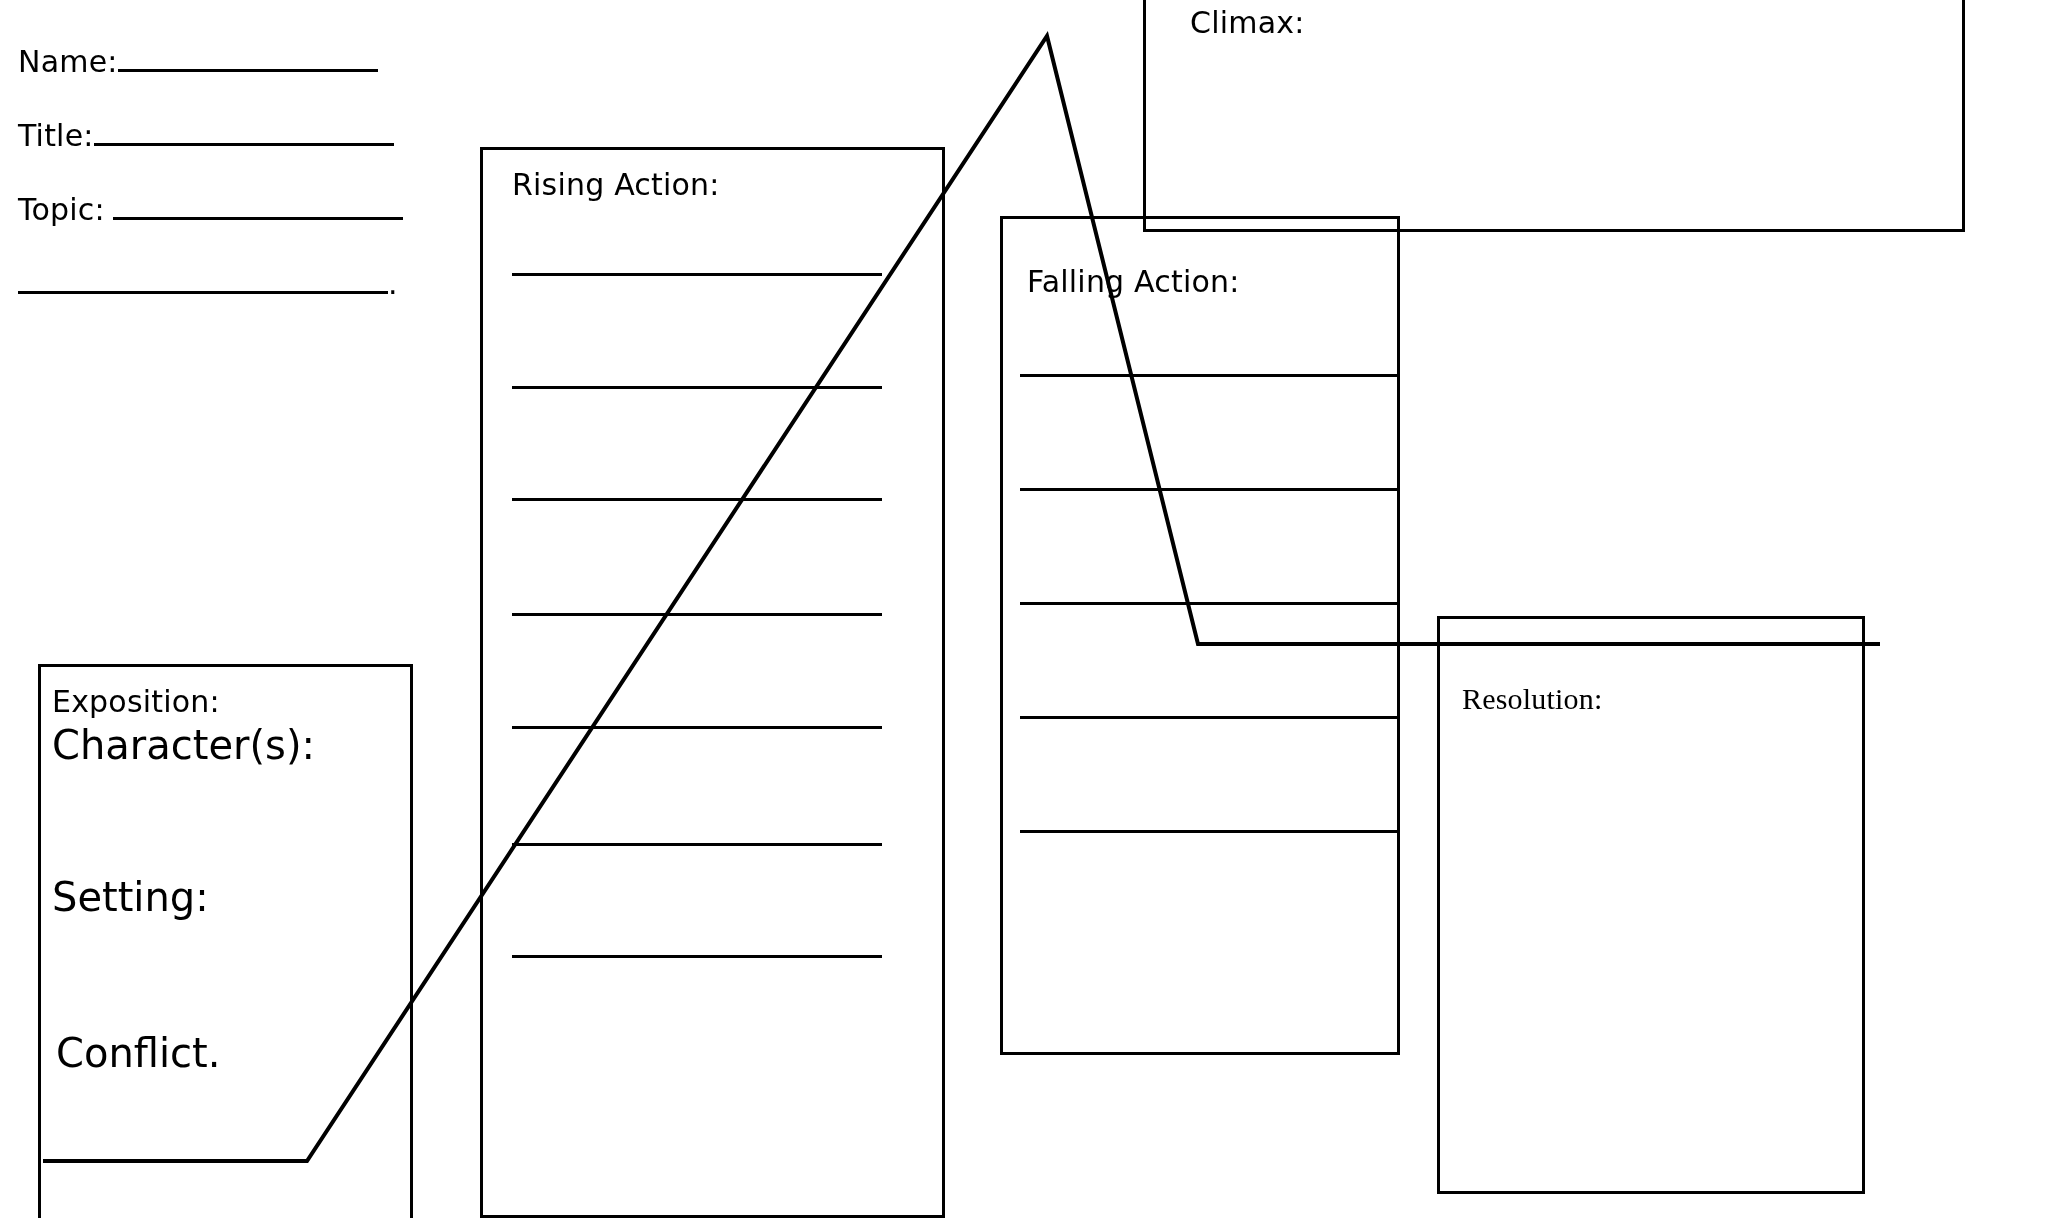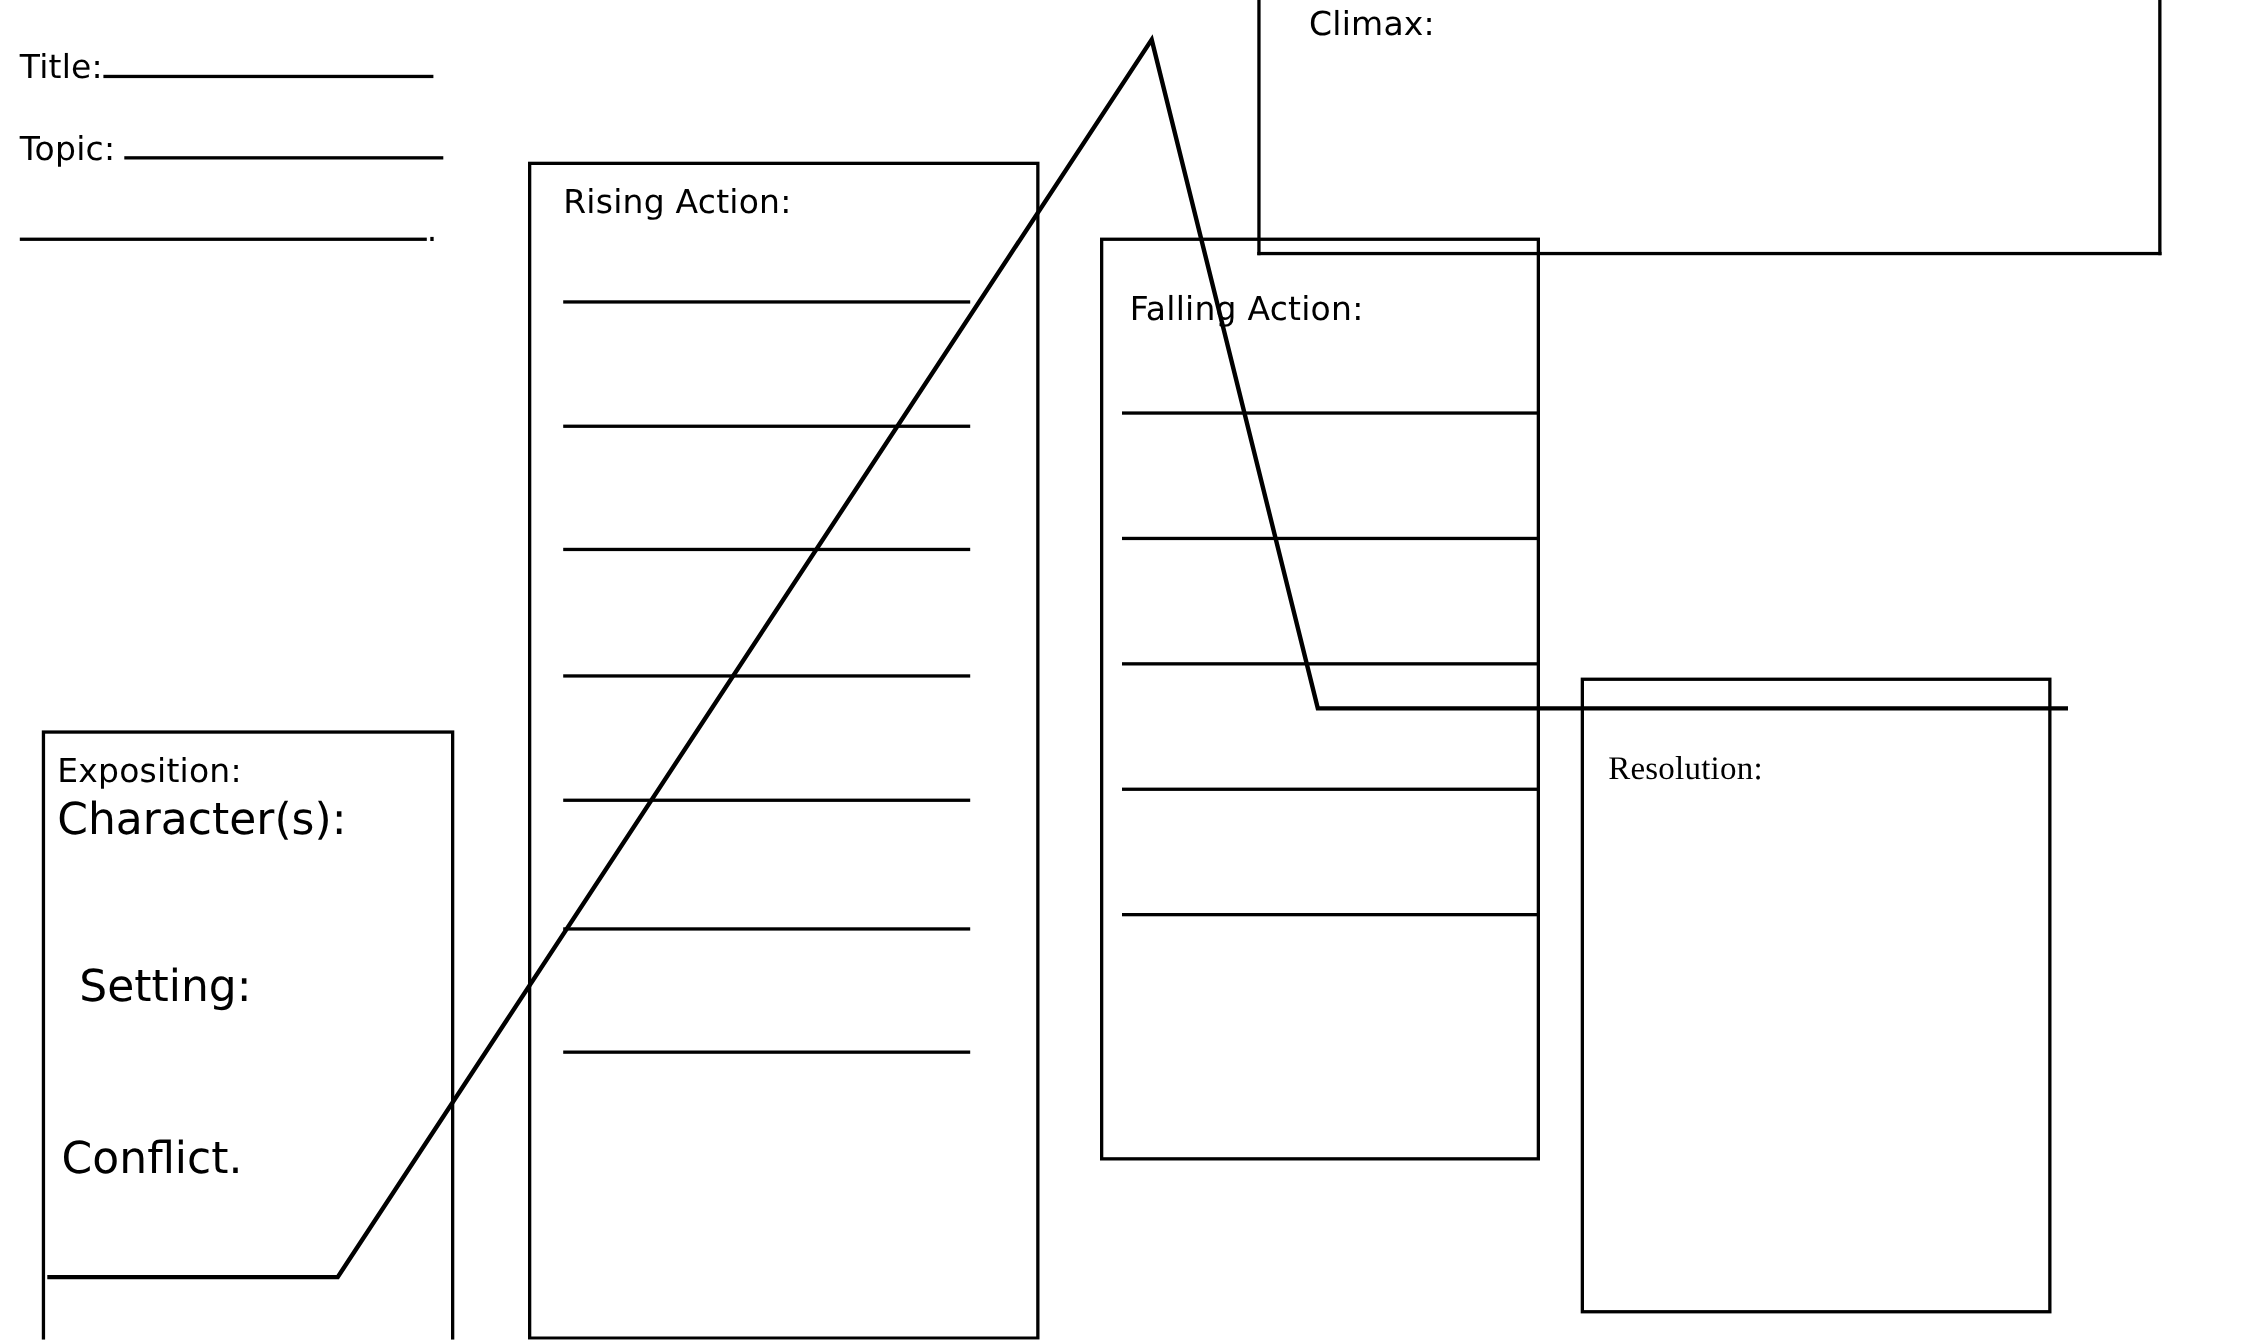--- a/index.html
+++ b/index.html
@@ -95,20 +95,23 @@
 <body>
 
 <div id="page">
 
   <svg id="arc" class="under" viewBox="0 0 2048 1218">
     <polyline id="arc-path" fill="none" stroke="#000000" stroke-width="4" stroke-linejoin="miter" stroke-linecap="butt" points="43,1161 307,1161 1047,36 1198,644 1435,644 1880,644"></polyline>
   </svg>
 
   <div class="header-block">
 
+    <div class="field-row">
+      <span class="field-label">Name:</span><span class="field-rule" style="width:260px;"></span>
+    </div>
 
     <div class="field-row">
       <span class="field-label">Title:</span><span class="field-rule" style="width:300px;"></span>
     </div>
 
     <div class="field-row gap">
       <span class="field-label">Topic:</span><span class="field-rule" style="width:290px;"></span>
     </div>
 
 
@@ -117,21 +120,21 @@
     </div>
 
   </div>
 
   <div class="pbox" style="left:38px; top:664px; width:375px; height:600px;"></div>
 
   <div class="box-title" style="left:52px; top:684px;">Exposition:</div>
 
   <div class="sub-label" style="left:52px; top:722px;">Character(s):</div>
 
-  <div class="sub-label" style="left:52px; top:874px;margin-left:20px;">Setting:</div>
+  <div class="sub-label" style="left:52px; top:874px;">Setting:</div>
 
   <div class="sub-label" style="left:56px; top:1030px;">Conflict.</div>
 
   <div class="pbox" style="left:480px; top:147px; width:465px; height:1071px;"></div>
 
   <div class="box-title" style="left:512px; top:167px;">Rising Action:</div>
 
   <div class="rule-line" style="left:512px; top:273px; width:370px;"></div>
   <div class="rule-line" style="left:512px; top:386px; width:370px;"></div>
   <div class="rule-line" style="left:512px; top:498px; width:370px;"></div>

